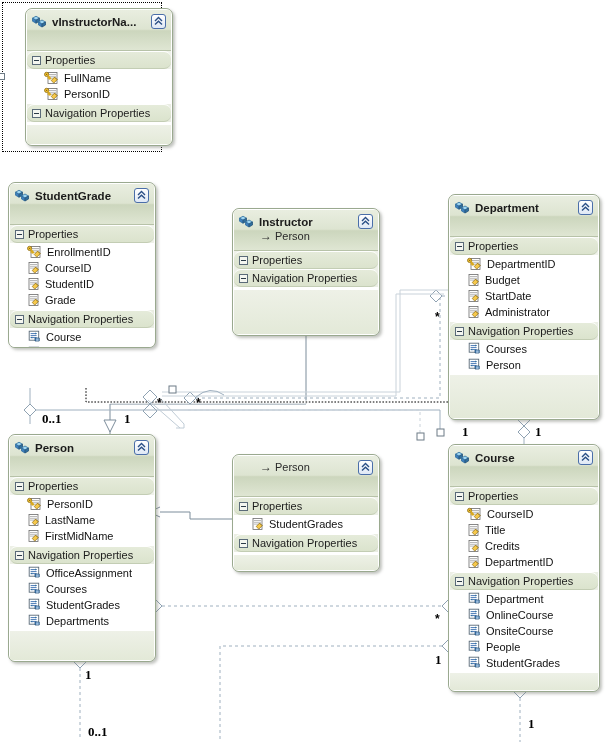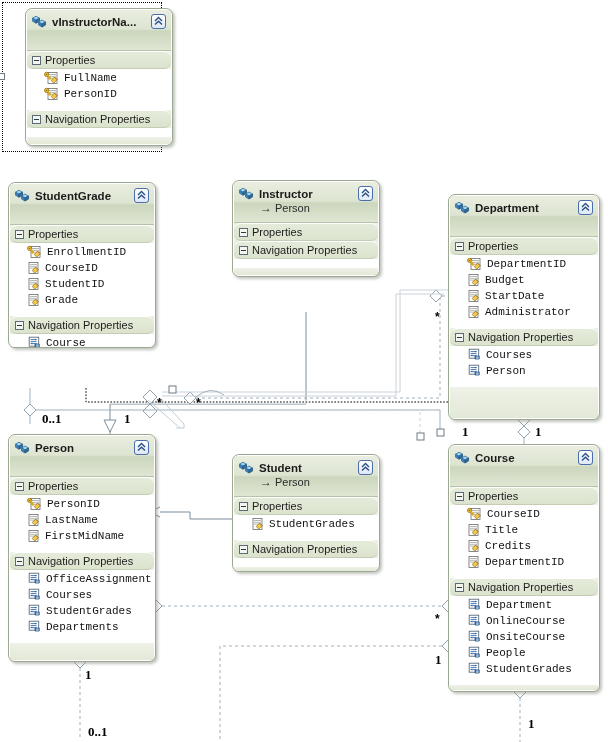--- a/index.html
+++ b/index.html
@@ -101,22 +101,21 @@
     background: linear-gradient(180deg,#e5ebda 0%,#dbe3cd 100%);
     border-top: 1px solid #ffffff;
     border-bottom: 1px solid #c3cdb4;
     font-size: 11px;
     color: #1c1c1c;
     white-space: nowrap;
     border-radius: 7px;
   }
   .section-list {
     background: #ffffff;
-    padding: 1px 0 8px 0;
-    font-family: Liberation Mono, monospace;
+    padding: 1px 0 2px 0;
   }
   .prop-row {
     display: flex;
     align-items: center;
     gap: 4px;
     padding: 0 4px 0 17px;
     height: 16px;
     font-size: 11px;
     color: #111111;
     white-space: nowrap;
@@ -419,21 +418,21 @@
     <path d="M7.0,8.0 h4.2 v3.0 h-4.2 z" fill="#3f7fbf" stroke="#28547a" stroke-width="0.8"></path>
     <path d="M8.2,9.0 h2.4 M8.2,10.2 h2.4" stroke="#ffffff" stroke-width="0.7"></path>
   </svg>
       <span>Person</span>
               </div>
             </div>
       <div class="filler"></div>
     </div>
   </div>
       </div>
-      <div class="entity" style="left: 232px; top: 180px; width: 148px; height: 97px; text-align: center;">
+      <div class="entity" style="left: 232px; top: 208px; width: 148px; height: 128px; text-align: center;">
         <div class="entity-inner">
     <div class="ent-header">
       <div class="ent-title-row">
         <svg class="ico" width="16" height="15" viewBox="0 0 16 15">
     <path d="M1.5,4.2 L5,2.2 L8.5,4.2 L5,6.2 Z" fill="#9fd6f2" stroke="#2f6f9e" stroke-width="0.8"></path>
     <path d="M1.5,4.2 L1.5,7.2 L5,9.2 L5,6.2 Z" fill="#3f7fbf" stroke="#2f6f9e" stroke-width="0.8"></path>
     <path d="M5,6.2 L5,9.2 L8.5,7.2 L8.5,4.2 Z" fill="#2f6f9e" stroke="#28547a" stroke-width="0.8"></path>
     <path d="M7.5,8.0 L11,6.0 L14.5,8.0 L11,10.0 Z" fill="#9fd6f2" stroke="#2f6f9e" stroke-width="0.8"></path>
     <path d="M7.5,8.0 L7.5,11.0 L11,13.0 L11,10.0 Z" fill="#3f7fbf" stroke="#2f6f9e" stroke-width="0.8"></path>
     <path d="M11,10.0 L11,13.0 L14.5,11.0 L14.5,8.0 Z" fill="#2f6f9e" stroke="#28547a" stroke-width="0.8"></path>
@@ -674,31 +673,20 @@
       <span>Departments</span>
               </div>
             </div>
       <div class="filler"></div>
     </div>
   </div>
       </div>
       <div class="entity" style="left: 232px; top: 454px; width: 148px; height: 118px;">
         <div class="entity-inner">
     <div class="ent-header">
-      <div class="ent-title-row">
-        <svg class="ico" width="16" height="15" viewBox="0 0 16 15">
-    <path d="M1.5,4.2 L5,2.2 L8.5,4.2 L5,6.2 Z" fill="#9fd6f2" stroke="#2f6f9e" stroke-width="0.8"></path>
-    <path d="M1.5,4.2 L1.5,7.2 L5,9.2 L5,6.2 Z" fill="#3f7fbf" stroke="#2f6f9e" stroke-width="0.8"></path>
-    <path d="M5,6.2 L5,9.2 L8.5,7.2 L8.5,4.2 Z" fill="#2f6f9e" stroke="#28547a" stroke-width="0.8"></path>
-    <path d="M7.5,8.0 L11,6.0 L14.5,8.0 L11,10.0 Z" fill="#9fd6f2" stroke="#2f6f9e" stroke-width="0.8"></path>
-    <path d="M7.5,8.0 L7.5,11.0 L11,13.0 L11,10.0 Z" fill="#3f7fbf" stroke="#2f6f9e" stroke-width="0.8"></path>
-    <path d="M11,10.0 L11,13.0 L14.5,11.0 L14.5,8.0 Z" fill="#2f6f9e" stroke="#28547a" stroke-width="0.8"></path>
-  </svg>
-        <span class="ent-title">Student</span>
-      </div>
       <div class="ent-base">
          <span class="arrow">→</span>
          <span>Person</span>
             </div>
       <div class="collapse-btn">
         <svg width="11" height="11" viewBox="0 0 11 11">
     <path d="M2,5 L5.5,1.6 L9,5" fill="none" stroke="#2a4f86" stroke-width="1.4"></path>
     <path d="M2,8.6 L5.5,5.2 L9,8.6" fill="none" stroke="#2a4f86" stroke-width="1.4"></path>
   </svg>
       </div>

